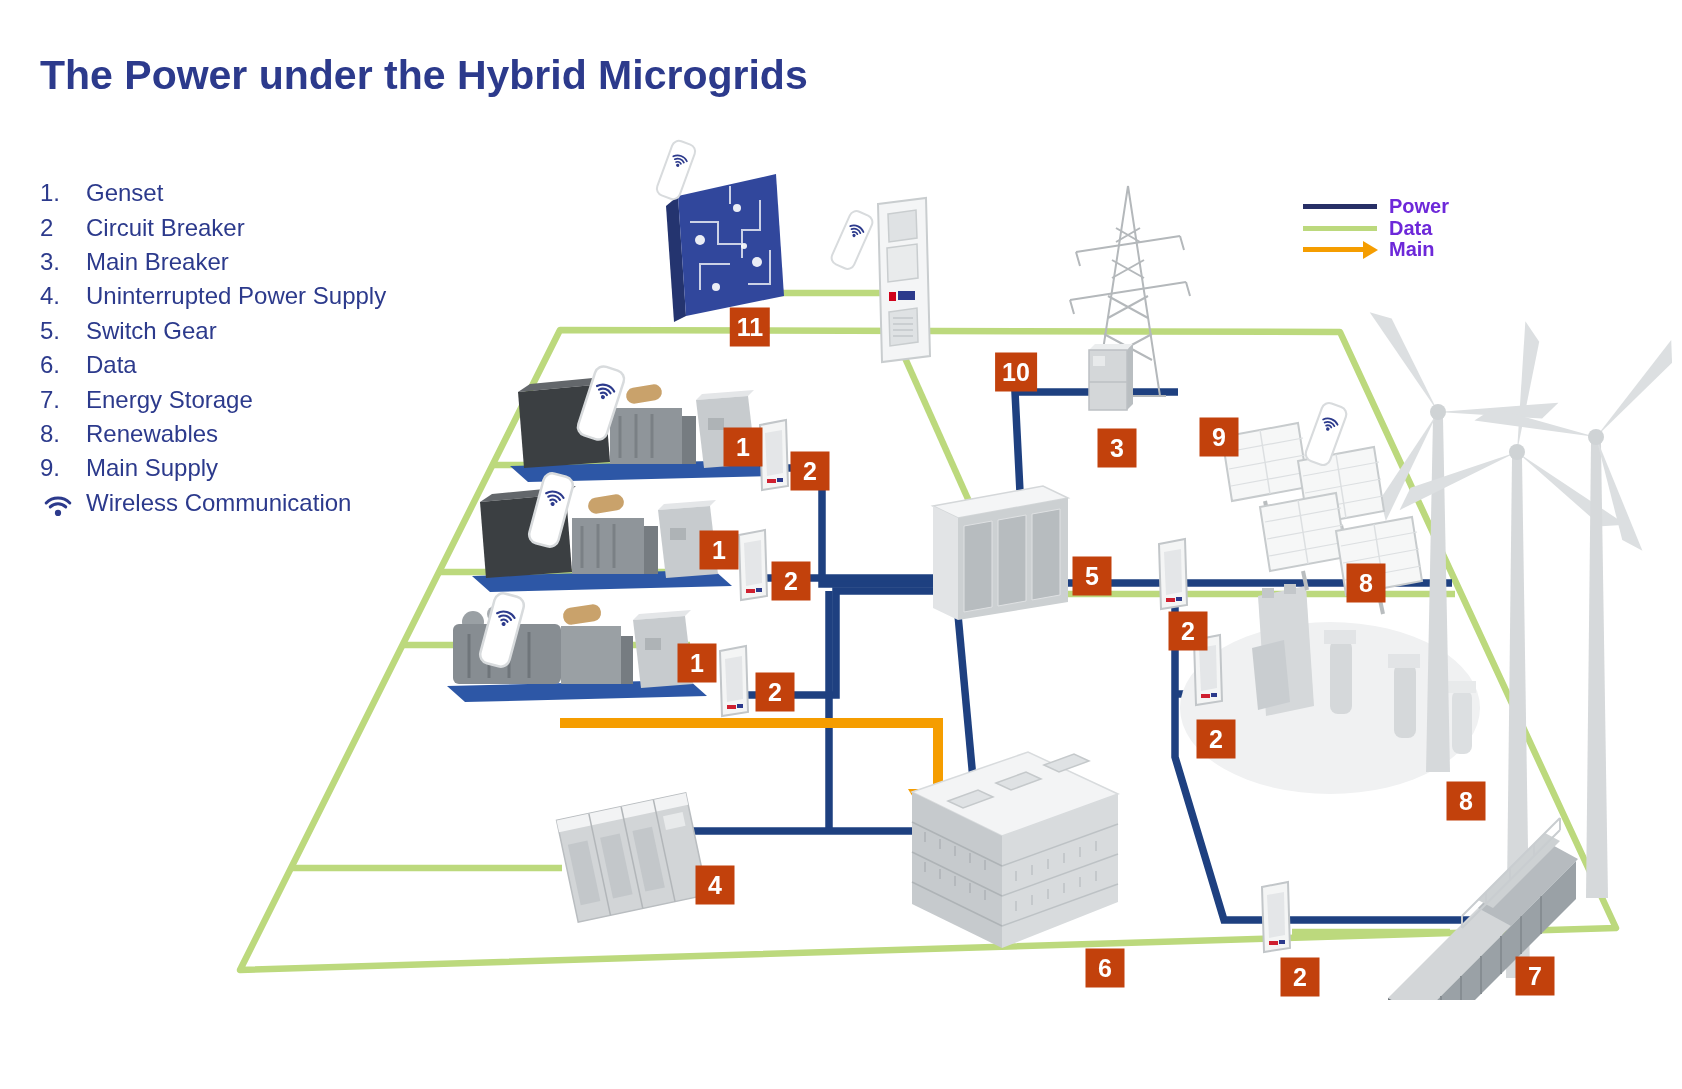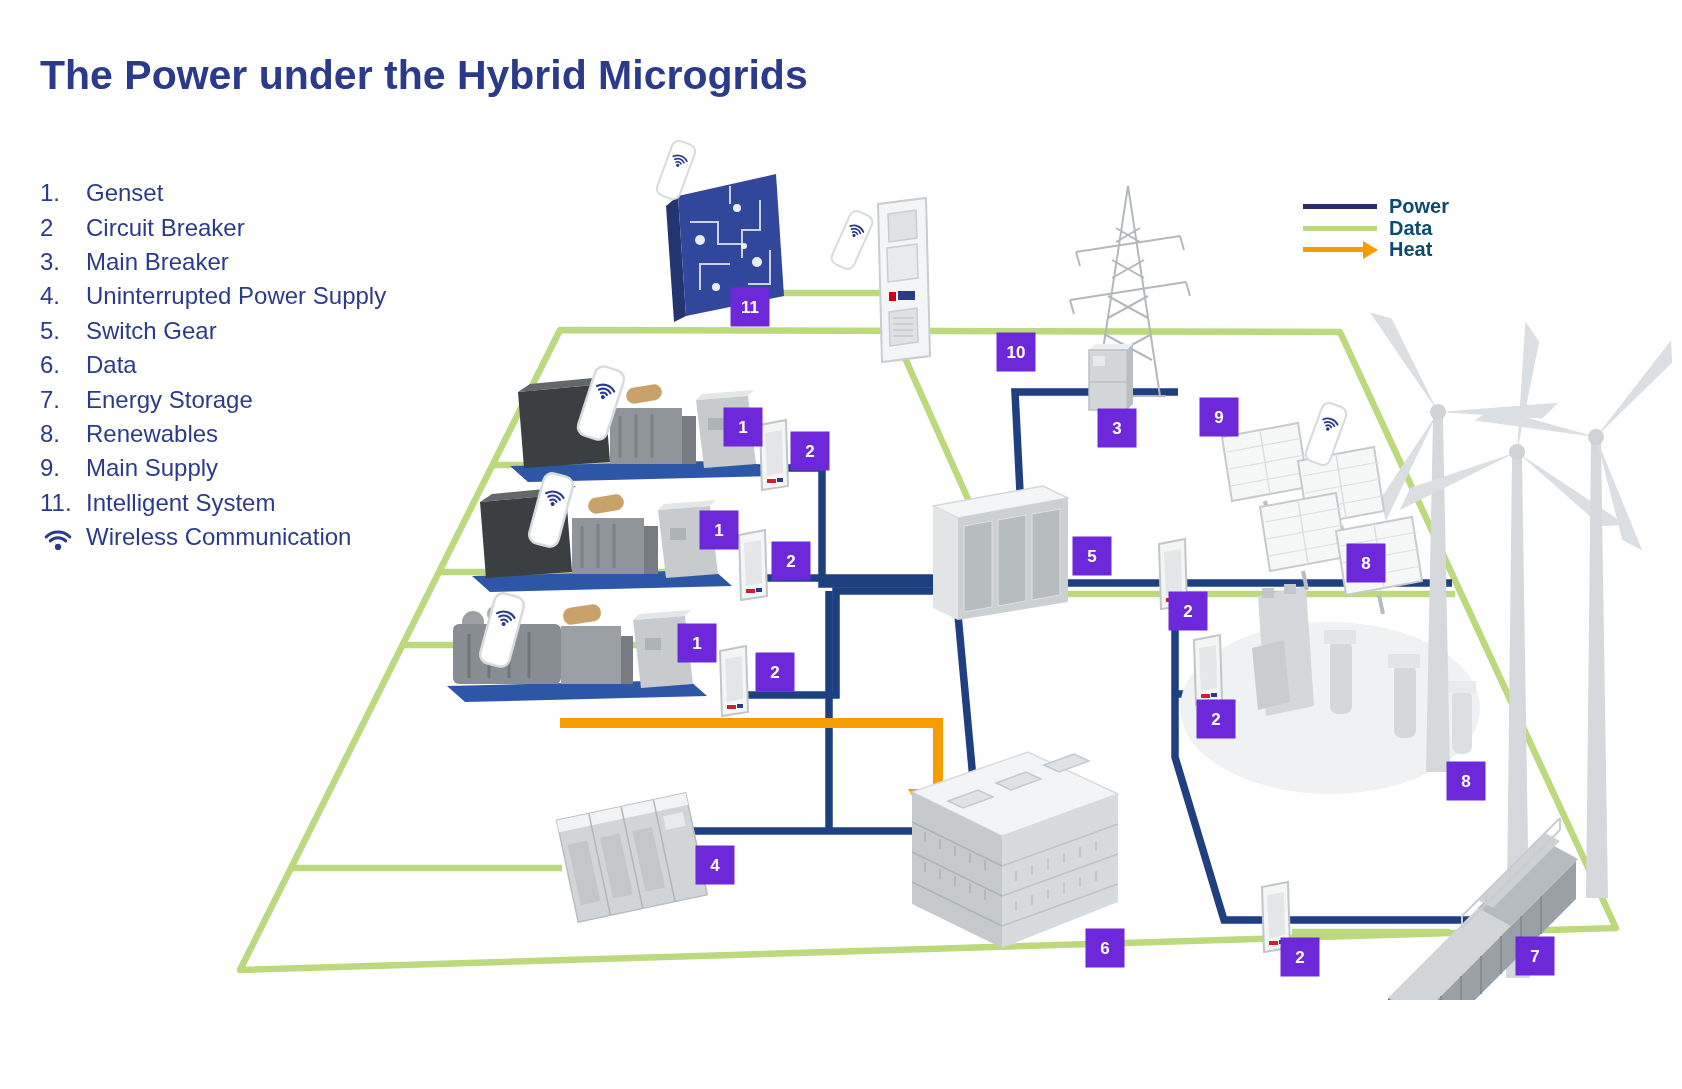--- a/index.html
+++ b/index.html
@@ -22,29 +22,29 @@
   .legend-row{display:flex;align-items:center;height:21.5px;}
   .swatch{display:inline-block;width:74px;height:5px;margin-right:12px;}
   .swatch-power{background:#272f66;}
   .swatch-data{background:#bcd97d;}
   .swatch-heat{width:60px;background:#f59d00;position:relative;}
   .swatch-heat::after{
     content:"";position:absolute;right:-15px;top:-6.5px;width:0;height:0;
     border-left:15px solid #f59d00;border-top:9px solid transparent;border-bottom:9px solid transparent;
   }
   .heat-swatch-wrap{width:74px;margin-right:12px;display:flex;align-items:center;}
-  .legend-label{font-size:20px;font-weight:bold;color:#0c4a6e;}
+  .legend-label{font-size:20px;font-weight:bold;color:#6d28d9;}
   
   .scene{position:absolute;left:0;top:0;}
   
   .badge{
     position:absolute;transform:translate(-50%,-50%);
     min-width:39px;height:39px;padding:0 7px;box-sizing:border-box;
-    background:#6d28d9;color:#ffffff;font-weight:bold;font-size:17px;
-    display:flex;align-items:center;justify-content:center;
+    background:#c2410c;color:#ffffff;font-weight:bold;font-size:25px;
+    display:flex;align-items:center;justify-content:center;margin-top:20px;
   }
 </style>
 </head>
 <body>
 
 <div class="stage">
 
   <h1 class="page-title">The Power under the Hybrid Microgrids</h1>
 
   <div class="component-list">
@@ -76,24 +76,20 @@
         <span class="cl-num">7.</span>
         <span class="cl-lbl">Energy Storage</span>
       </div>
     <div class="cl-row">
         <span class="cl-num">8.</span>
         <span class="cl-lbl">Renewables</span>
       </div>
     <div class="cl-row">
         <span class="cl-num">9.</span>
         <span class="cl-lbl">Main Supply</span>
-      </div>
-    <div class="cl-row">
-        <span class="cl-num">11.</span>
-        <span class="cl-lbl">Intelligent System</span>
       </div>
     <div class="cl-row">
       <span class="cl-wifi">
         <svg width="36" height="28" viewBox="-15 -14 30 26">
           <g stroke="#2c3a8c" stroke-width="2.8" fill="none" stroke-linecap="round">
             <path d="M-11,-1 A15.5,15.5 0 0 1 11,-1"></path>
             <path d="M-7.2,2.6 A10.2,10.2 0 0 1 7.2,2.6"></path>
           </g>
           <circle cx="0" cy="8.2" r="2.9" fill="#2c3a8c"></circle>
         </svg>
@@ -108,21 +104,21 @@
       <span class="legend-label">Power</span>
     </div>
     <div class="legend-row">
       <span class="swatch swatch-data"></span>
       <span class="legend-label">Data</span>
     </div>
     <div class="legend-row">
       <span class="heat-swatch-wrap">
           <span class="swatch swatch-heat"></span>
         </span>
-      <span class="legend-label">Heat</span>
+      <span class="legend-label">Main</span>
     </div>
   </div>
 
   <svg class="scene" width="1682" height="1089" viewBox="0 0 1682 1089">
     <defs>
       <g id="wifi">
         <g stroke="#2c3a8c" stroke-width="2.6" fill="none" stroke-linecap="round">
           <path d="M-11,-6 A15.5,15.5 0 0 1 11,-6"></path>
           <path d="M-7.4,-2.6 A10.4,10.4 0 0 1 7.4,-2.6"></path>
           <path d="M-3.9,0.8 A5.5,5.5 0 0 1 3.9,0.8"></path>

